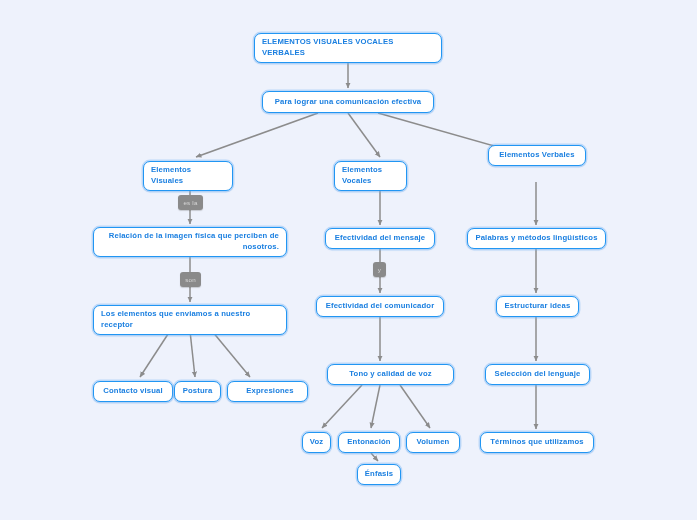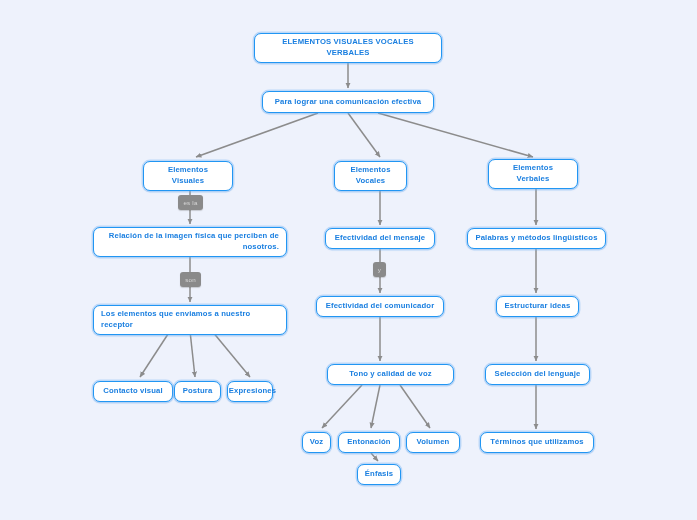--- a/index.html
+++ b/index.html
@@ -38,21 +38,21 @@
     font-size: 7.7px;
     font-weight: bold;
     line-height: 1.42;
     letter-spacing: 0.15px;
     display: flex;
     align-items: center;
     padding: 3px 7px;
     box-shadow: 0 0 0 1.4px rgba(120,180,245,0.42),
                 0 1px 2px rgba(90,140,200,0.16);
   }
-  .node.center { justify-content: center; text-align: center; }
+  .node.center { justify-content: center; text-align: left; }
   .node.left   { justify-content: flex-start; text-align: left; }
   .node .txt { display: block; }
 
   .chip {
     position: absolute;
     box-sizing: border-box;
     background: #8a8a8a;
     border-radius: 3px;
     color: #d8d8d8;
     font-size: 6.2px;
@@ -110,37 +110,37 @@
   <div class="node center" style="left: 262px; top: 91px; width: 172px; min-height: 22px;">
     <span class="txt">Para lograr una comunicación efectiva</span>
   </div>
 
   <div class="node center" style="left: 143px; top: 161px; width: 90px; min-height: 21px;">
     <span class="txt">Elementos Visuales</span>
   </div>
   <div class="node center" style="left: 334px; top: 161px; width: 73px; min-height: 21px;">
     <span class="txt">Elementos Vocales</span>
   </div>
-  <div class="node center" style="left: 488px; top: 159px; width: 90px; min-height: 21px;">
+  <div class="node center" style="left: 488px; top: 145px; width: 98px; min-height: 21px;">
     <span class="txt">Elementos Verbales</span>
   </div>
 
   <div class="node left" style="left: 93px; top: 227px; width: 194px; min-height: 26px; text-align: right;">
     <span class="txt">Relación de la imagen física que perciben de nosotros.</span>
   </div>
   <div class="node left" style="left: 93px; top: 305px; width: 194px; min-height: 26px;">
     <span class="txt">Los elementos que enviamos a nuestro receptor</span>
   </div>
   <div class="node center" style="left: 87px; top: 381px; width: 80px; min-height: 21px; margin-left: 6px;">
     <span class="txt">Contacto visual</span>
   </div>
   <div class="node center" style="left: 174px; top: 381px; width: 47px; min-height: 21px;">
     <span class="txt">Postura</span>
   </div>
-  <div class="node center" style="left: 227px; top: 381px; width: 46px; min-height: 21px; padding-left: 12px;">
+  <div class="node center" style="left: 227px; top: 381px; width: 81px; min-height: 21px; padding-left: 12px;">
     <span class="txt">Expresiones</span>
   </div>
 
   <div class="node center" style="left: 325px; top: 228px; width: 110px; min-height: 21px;">
     <span class="txt">Efectividad del mensaje</span>
   </div>
   <div class="node center" style="left: 316px; top: 296px; width: 128px; min-height: 21px;">
     <span class="txt">Efectividad del comunicador</span>
   </div>
   <div class="node center" style="left: 327px; top: 364px; width: 127px; min-height: 21px;">

